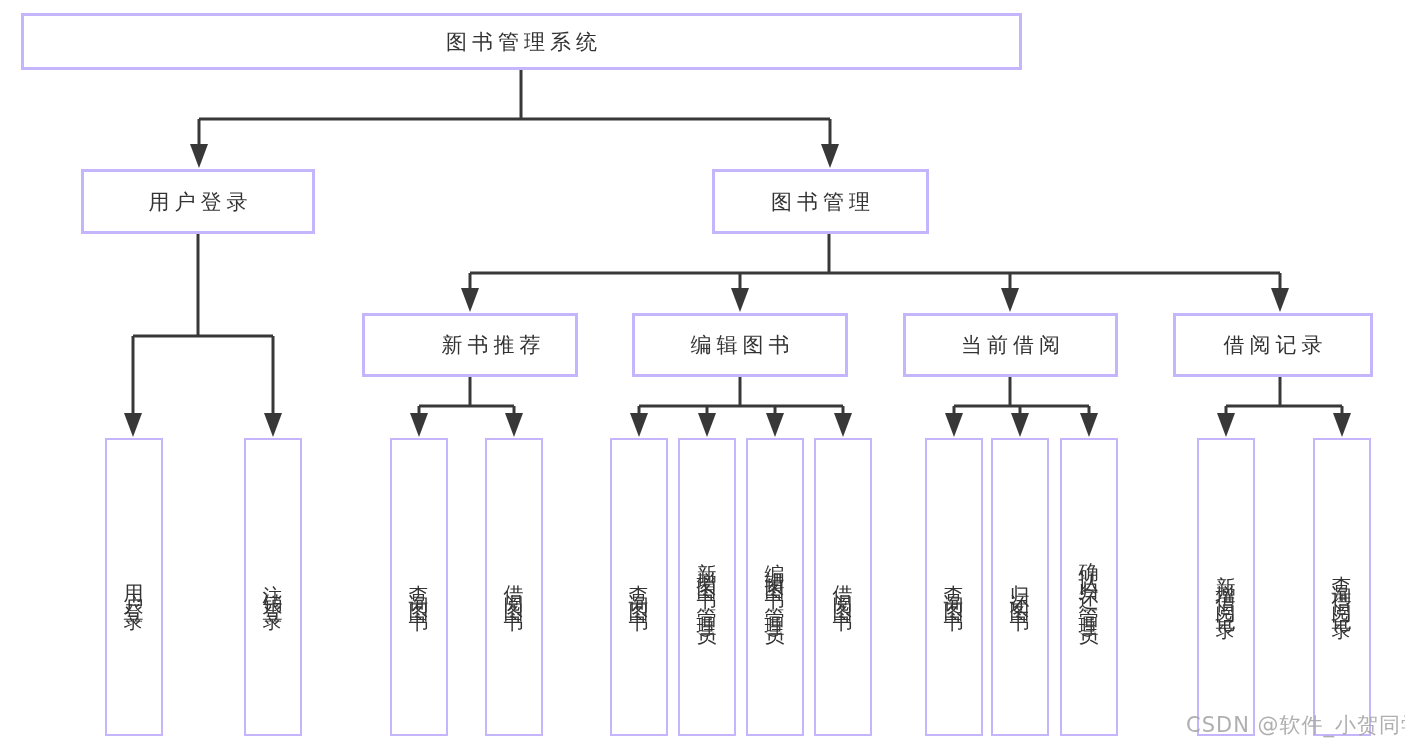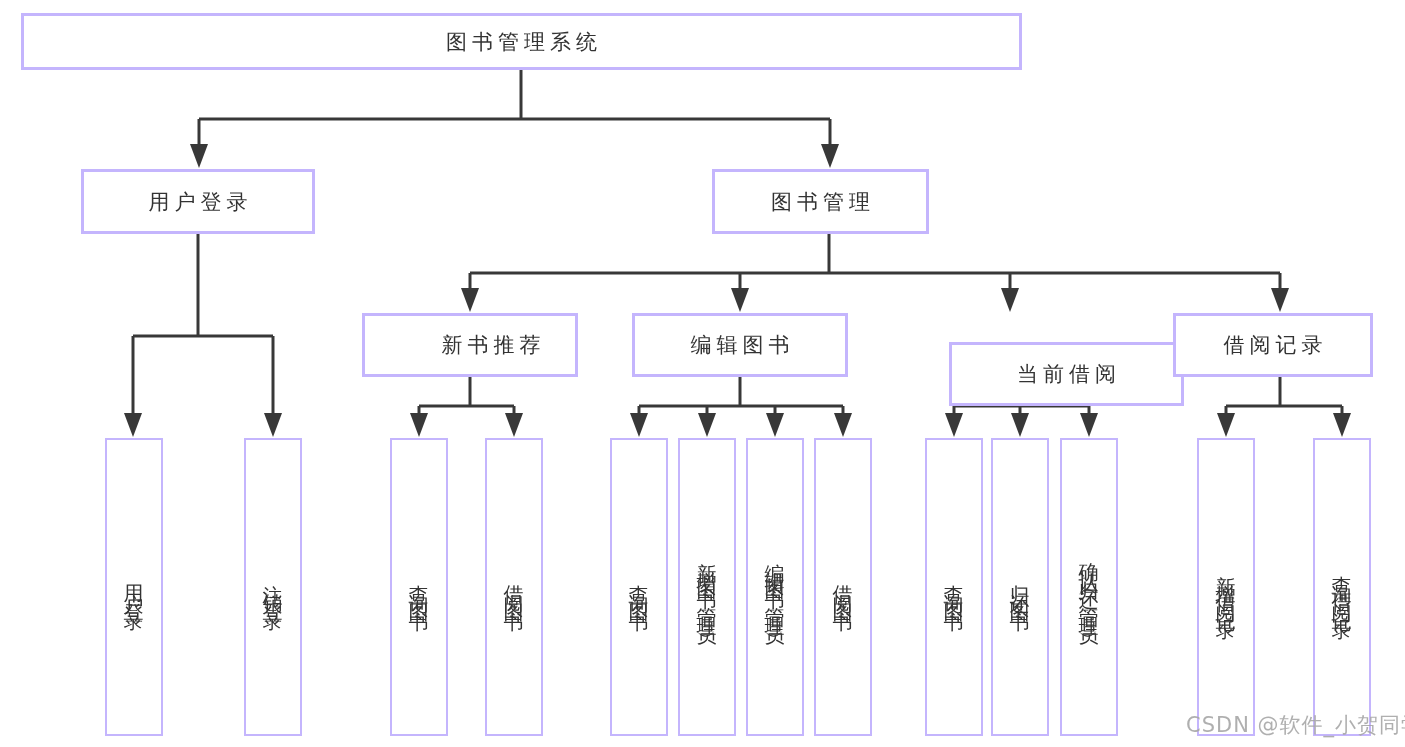--- a/index.html
+++ b/index.html
@@ -147,21 +147,21 @@
   <div class="node node-h" style="left:712px; top:169px; width:217px; height:65px;">
     <span class="label">图书管理</span>
   </div>
 
   <div class="node node-h" style="left:362px; top:313px; width:216px; height:64px;padding-left:42px;">
     <span class="label">新书推荐</span>
   </div>
   <div class="node node-h" style="left:632px; top:313px; width:216px; height:64px;">
     <span class="label">编辑图书</span>
   </div>
-  <div class="node node-h" style="left:949px; top:313px; width:235px; height:64px;margin-top:29px;">
+  <div class="node node-h" style="left:903px; top:313px; width:215px; height:64px;">
     <span class="label">当前借阅</span>
   </div>
   <div class="node node-h" style="left:1173px; top:313px; width:200px; height:64px;">
     <span class="label">借阅记录</span>
   </div>
 
   <div class="node node-leaf" style="left:105px; top:438px; width:58px; height:298px;">
     <span class="label">用户登录</span>
   </div>
   <div class="node node-leaf" style="left:244px; top:438px; width:58px; height:298px;">

